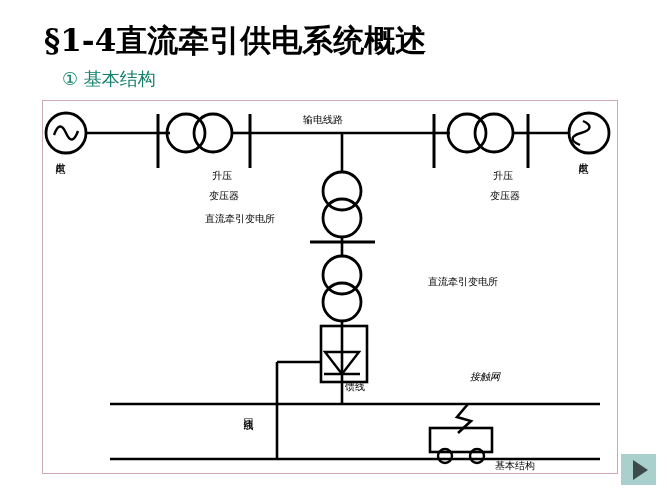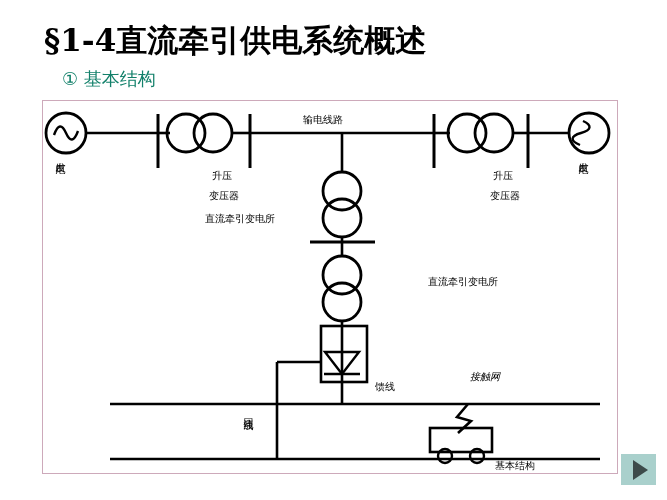--- a/index.html
+++ b/index.html
@@ -190,21 +190,21 @@
 
   <div class="dlabel two-line" style="left:449px; top:170px; width:64px;">升压</div>
   <div class="dlabel two-line" style="left:442px; top:190px; width:78px;">变压器</div>
 
   <div class="dlabel vert" style="left:578px; top:155px;">发电厂</div>
 
   <div class="dlabel" style="left:205px; top:213px;">直流牵引变电所</div>
 
   <div class="dlabel" style="left:384px; top:276px;margin-left:44px;">直流牵引变电所</div>
 
-  <div class="dlabel" style="left:345px; top:381px;padding-left:30px;">馈线</div>
+  <div class="dlabel" style="left:345px; top:381px;">馈线</div>
 
   <div class="dlabel vert" style="left:243px; top:410px;">回流线</div>
 
   <div class="dlabel" style="left:470px; top:371px;font-style:italic;">接触网</div>
 
   <div class="dlabel" style="left:495px; top:460px;">基本结构</div>
 
   <div id="next-button">
     <span class="tri"></span>
   </div>

